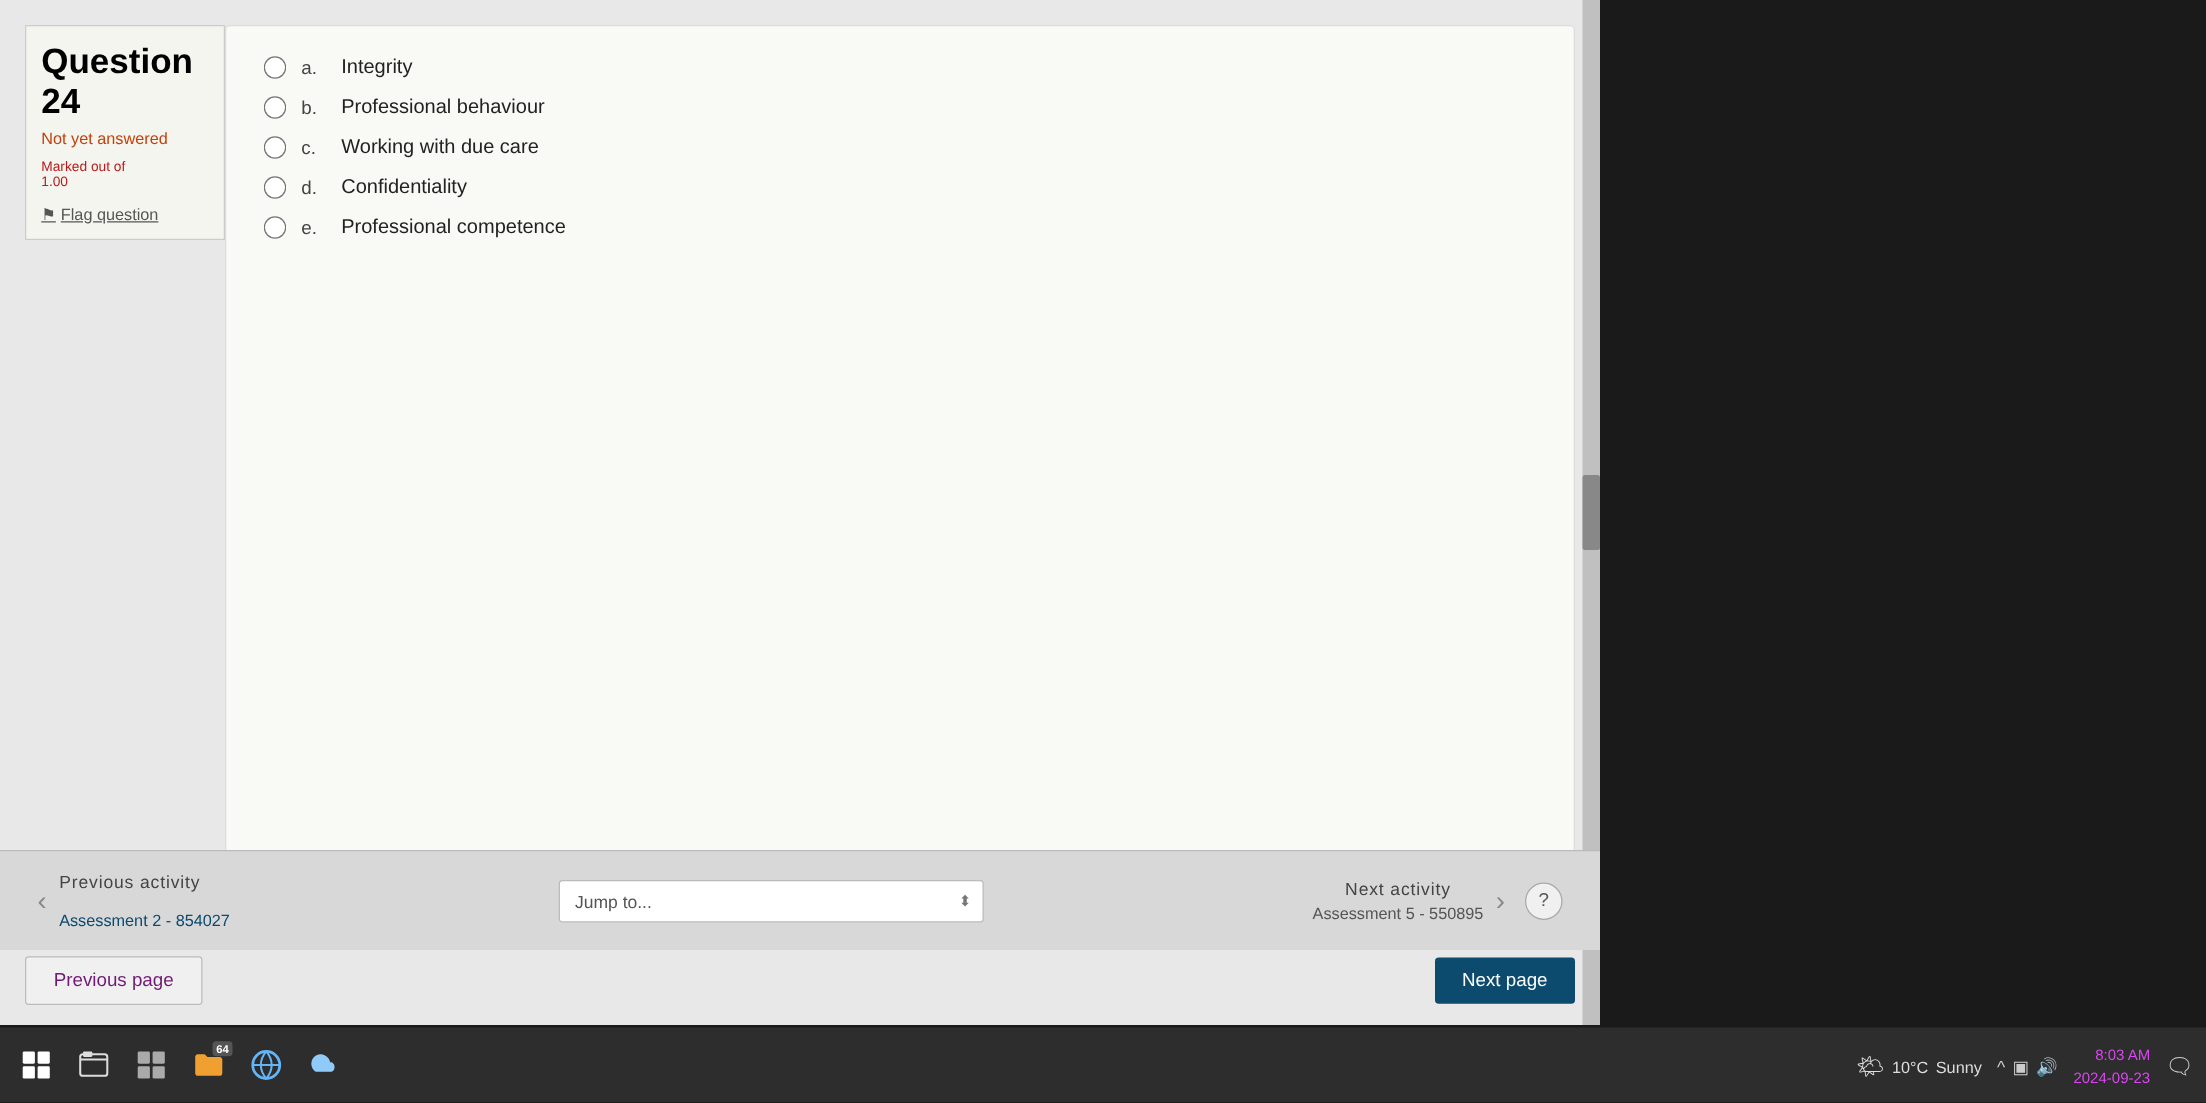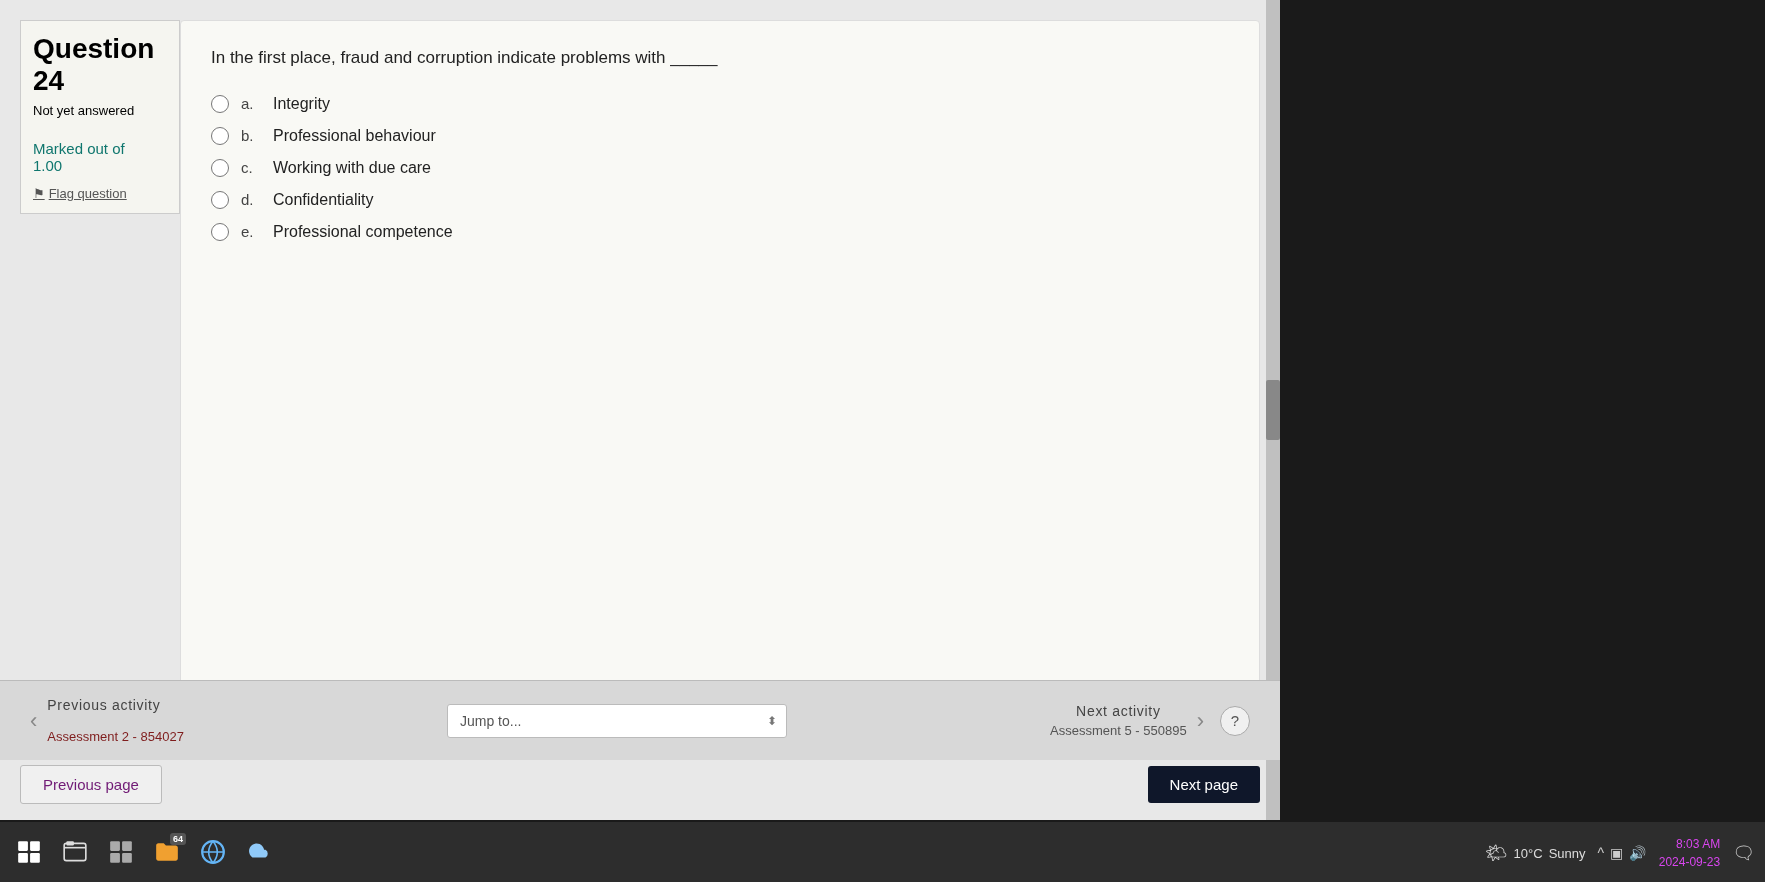--- a/index.html
+++ b/index.html
@@ -45,28 +45,28 @@
       margin-bottom: 6px;
     }
 
     .question-number span {
       font-size: 28px;
       font-weight: bold;
     }
 
     .not-answered {
       font-size: 13px;
-      margin-bottom: 22px;
-      color: #000000;
+      margin-bottom: 10px;
+      color: #c2410c;
     }
 
     .marked-out {
-      font-size: 15px;
+      font-size: 11px;
       margin-bottom: 12px;
-      color: #0f766e;
+      color: #b91c1c;
     }
 
     .flag-question {
       font-size: 13px;
       color: #555;
       cursor: pointer;
       display: flex;
       align-items: center;
       gap: 4px;
       text-decoration: underline;
@@ -132,21 +132,21 @@
       background: #f0f0f0;
       border: 1px solid #bbb;
       padding: 10px 22px;
       font-size: 15px;
       cursor: pointer;
       border-radius: 3px;
       color: #701a75;
     }
 
     .next-page-btn {
-      background: #0f172a;
+      background: #0c4a6e;
       border: none;
       padding: 10px 22px;
       font-size: 15px;
       cursor: pointer;
       border-radius: 3px;
       color: #fff;
     }
 
     .bottom-nav {
       position: absolute;
@@ -170,21 +170,21 @@
     }
 
     .prev-activity-label {
       font-size: 14px;
       color: #444;
       letter-spacing: 0.05em;
     }
 
     .prev-activity-name {
       font-size: 13px;
-      color: #7f1d1d;
+      color: #0c4a6e;
     }
 
     .prev-chevron {
       font-size: 22px;
       color: #888;
       margin-right: 10px;
       cursor: pointer;
     }
 
     .prev-activity-wrap {
@@ -400,21 +400,20 @@
         <span>Marked out of</span><br>
         <span>1.00</span>
       </div>
       <div class="flag-question">
         <span>⚑</span>
         <span>Flag question</span>
       </div>
     </div>
 
     <div class="question-body">
-      <div class="question-text">In the first place, fraud and corruption indicate problems with _____</div>
 
       <ul class="options-list">
         <li class="option-item">
           <input type="radio" name="q24" style="">
           <span class="option-letter">a.</span>
           <span class="option-text">Integrity</span>
         </li>
         <li class="option-item">
           <input type="radio" name="q24" style="">
           <span class="option-letter">b.</span>

